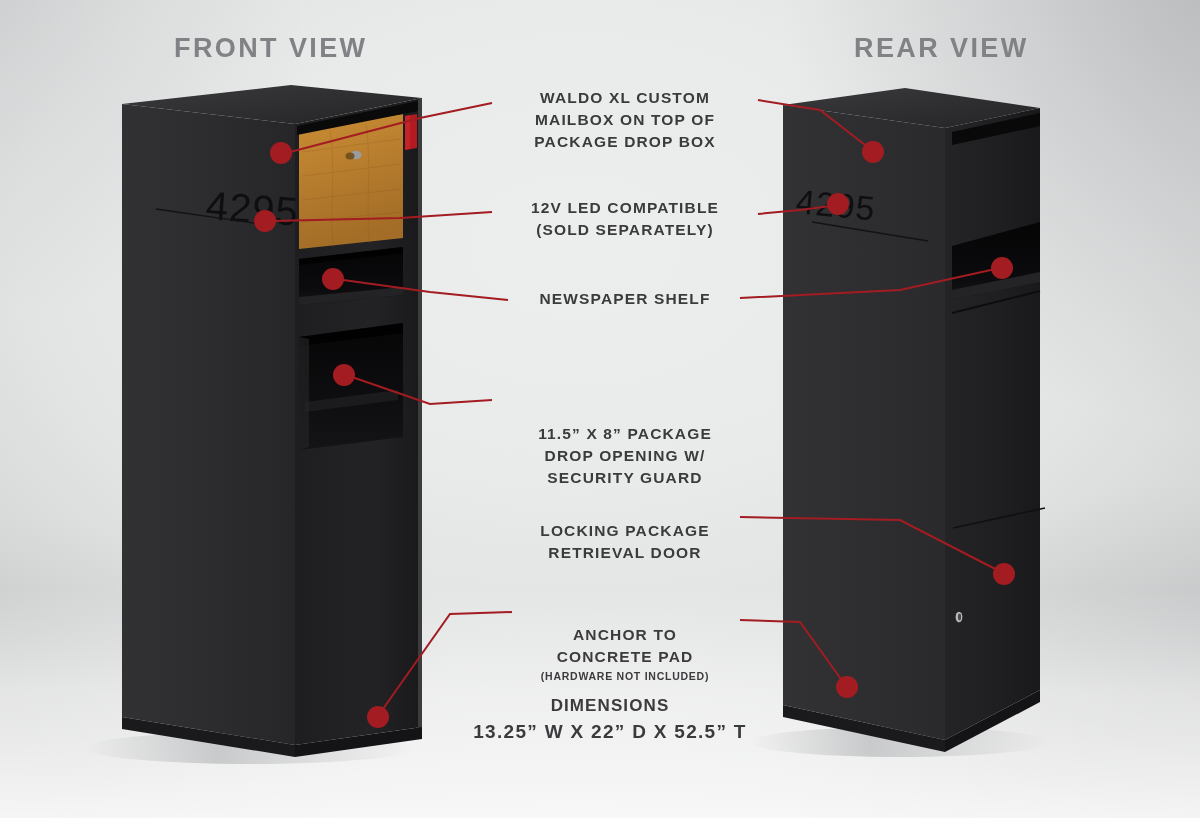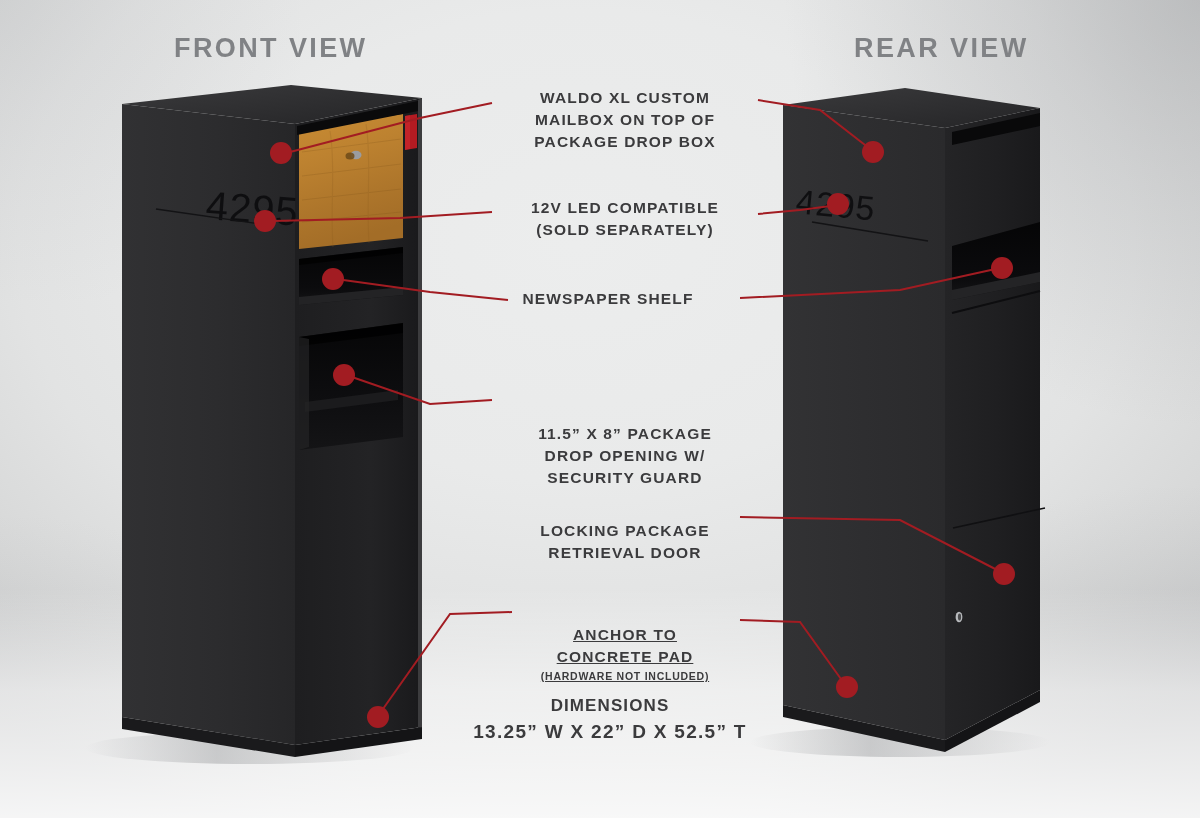--- a/index.html
+++ b/index.html
@@ -78,24 +78,24 @@
   }
   .callout .sub {
     display: block;
     font-size: 10.5px;
     line-height: 15px;
     letter-spacing: 0.75px;
     margin-top: 1px;
   }
   #c1 { left: 497px; top: 79px;  width: 256px; margin-top: 8px; }
   #c2 { left: 497px; top: 197px; width: 256px; text-align: center; }
-  #c3 { left: 480px; top: 288px; width: 256px; }
+  #c3 { left: 497px; top: 288px; width: 256px; }
   #c4 { left: 497px; top: 379px; width: 256px; margin-top: 44px; }
   #c5 { left: 497px; top: 520px; width: 256px; }
-  #c6 { left: 497px; top: 602px; width: 256px; text-decoration: underline; }
+  #c6 { left: 497px; top: 602px; width: 256px; }
 
   #dims {
     position: absolute;
     left: 400px; top: 693px;
     width: 420px;
     text-align: center;
     color: #3b3b3d;
     font-weight: bold;
     letter-spacing: 1.1px;
   }

